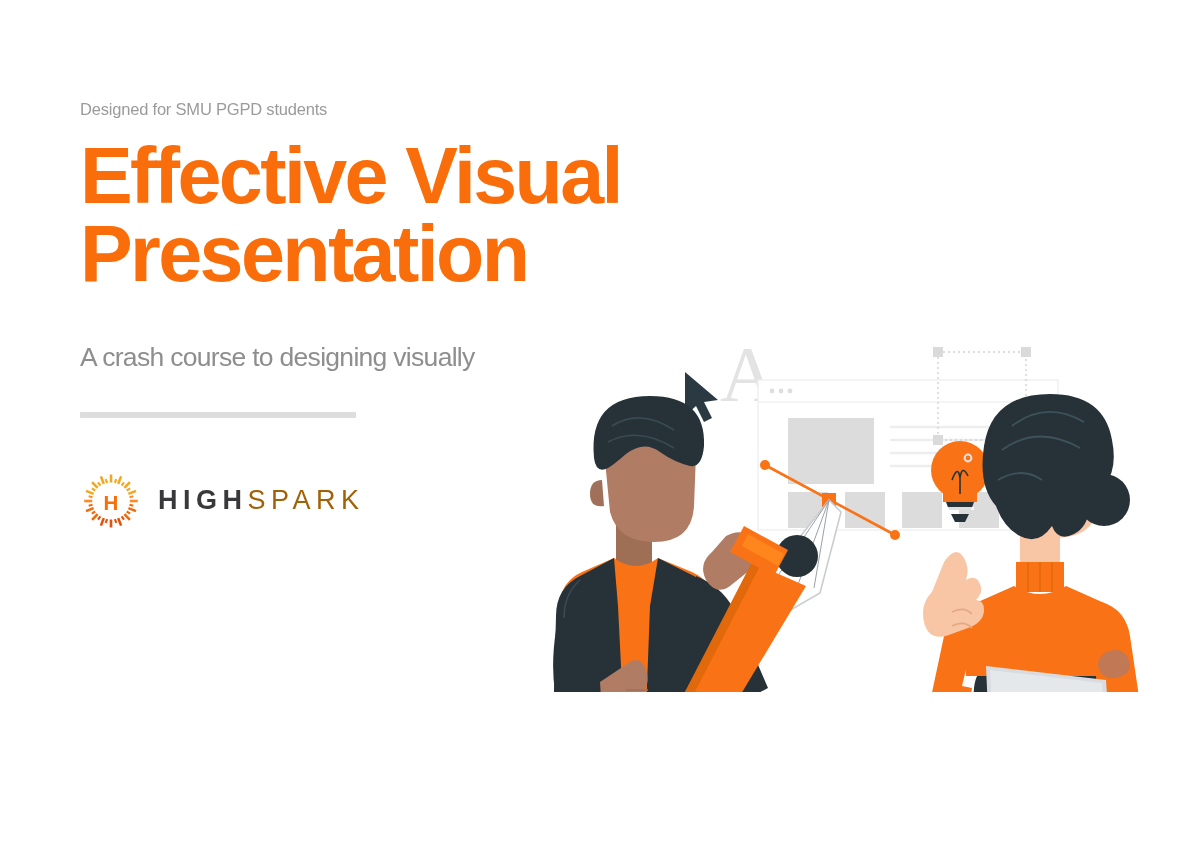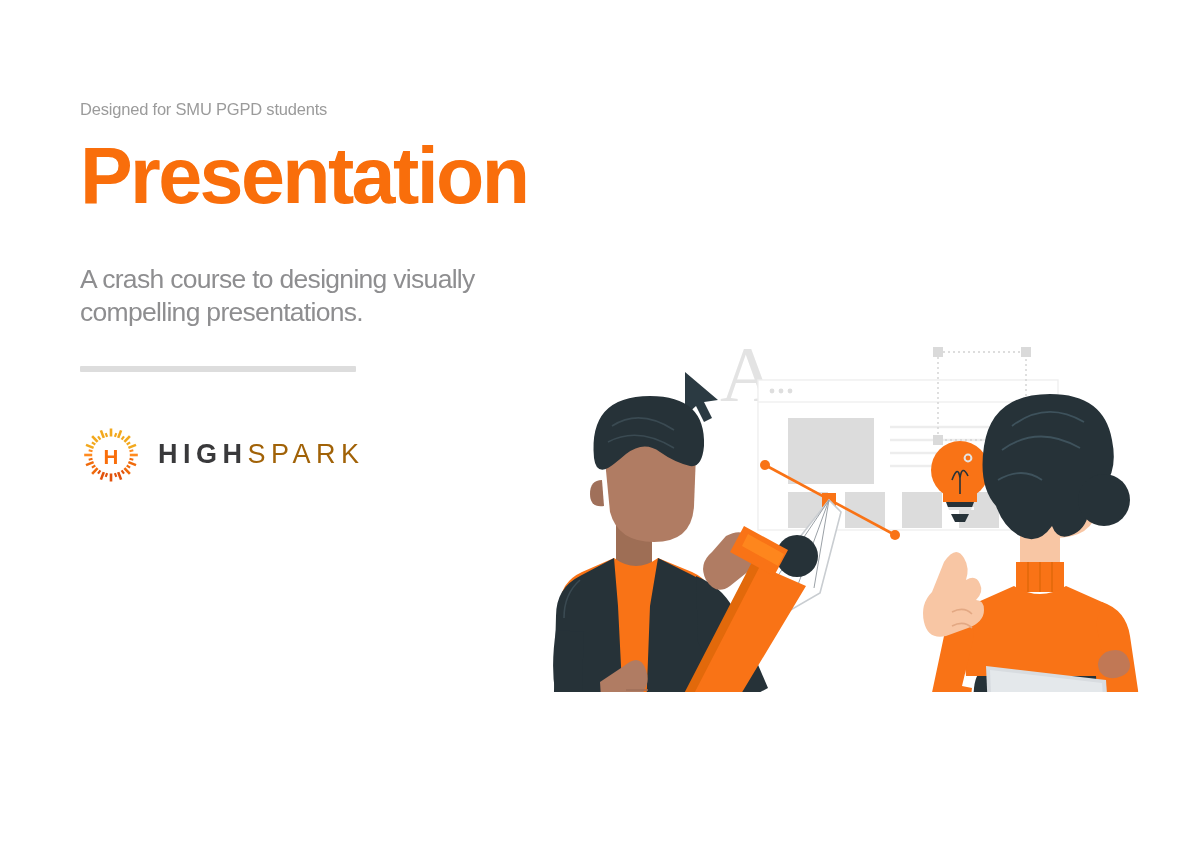--- a/index.html
+++ b/index.html
@@ -92,26 +92,26 @@
 </head>
 <body>
 
 <div id="slide">
 
   <div class="text-col">
 
     <p class="eyebrow">Designed for SMU PGPD students</p>
 
     <h1 class="title">
+      <span class="line">Effective Visual</span>
       <span class="line">Presentation</span>
     </h1>
 
     <p class="subtitle">
       <span class="line">A crash course to designing visually</span>
-      <span class="line">compelling presentations.</span>
     </p>
 
     <div class="divider"></div>
 
     <div class="logo-row">
 
       <span>
         <svg class="logo-mark" viewBox="0 0 62 62" aria-hidden="true">
           <g stroke-linecap="butt">
 

